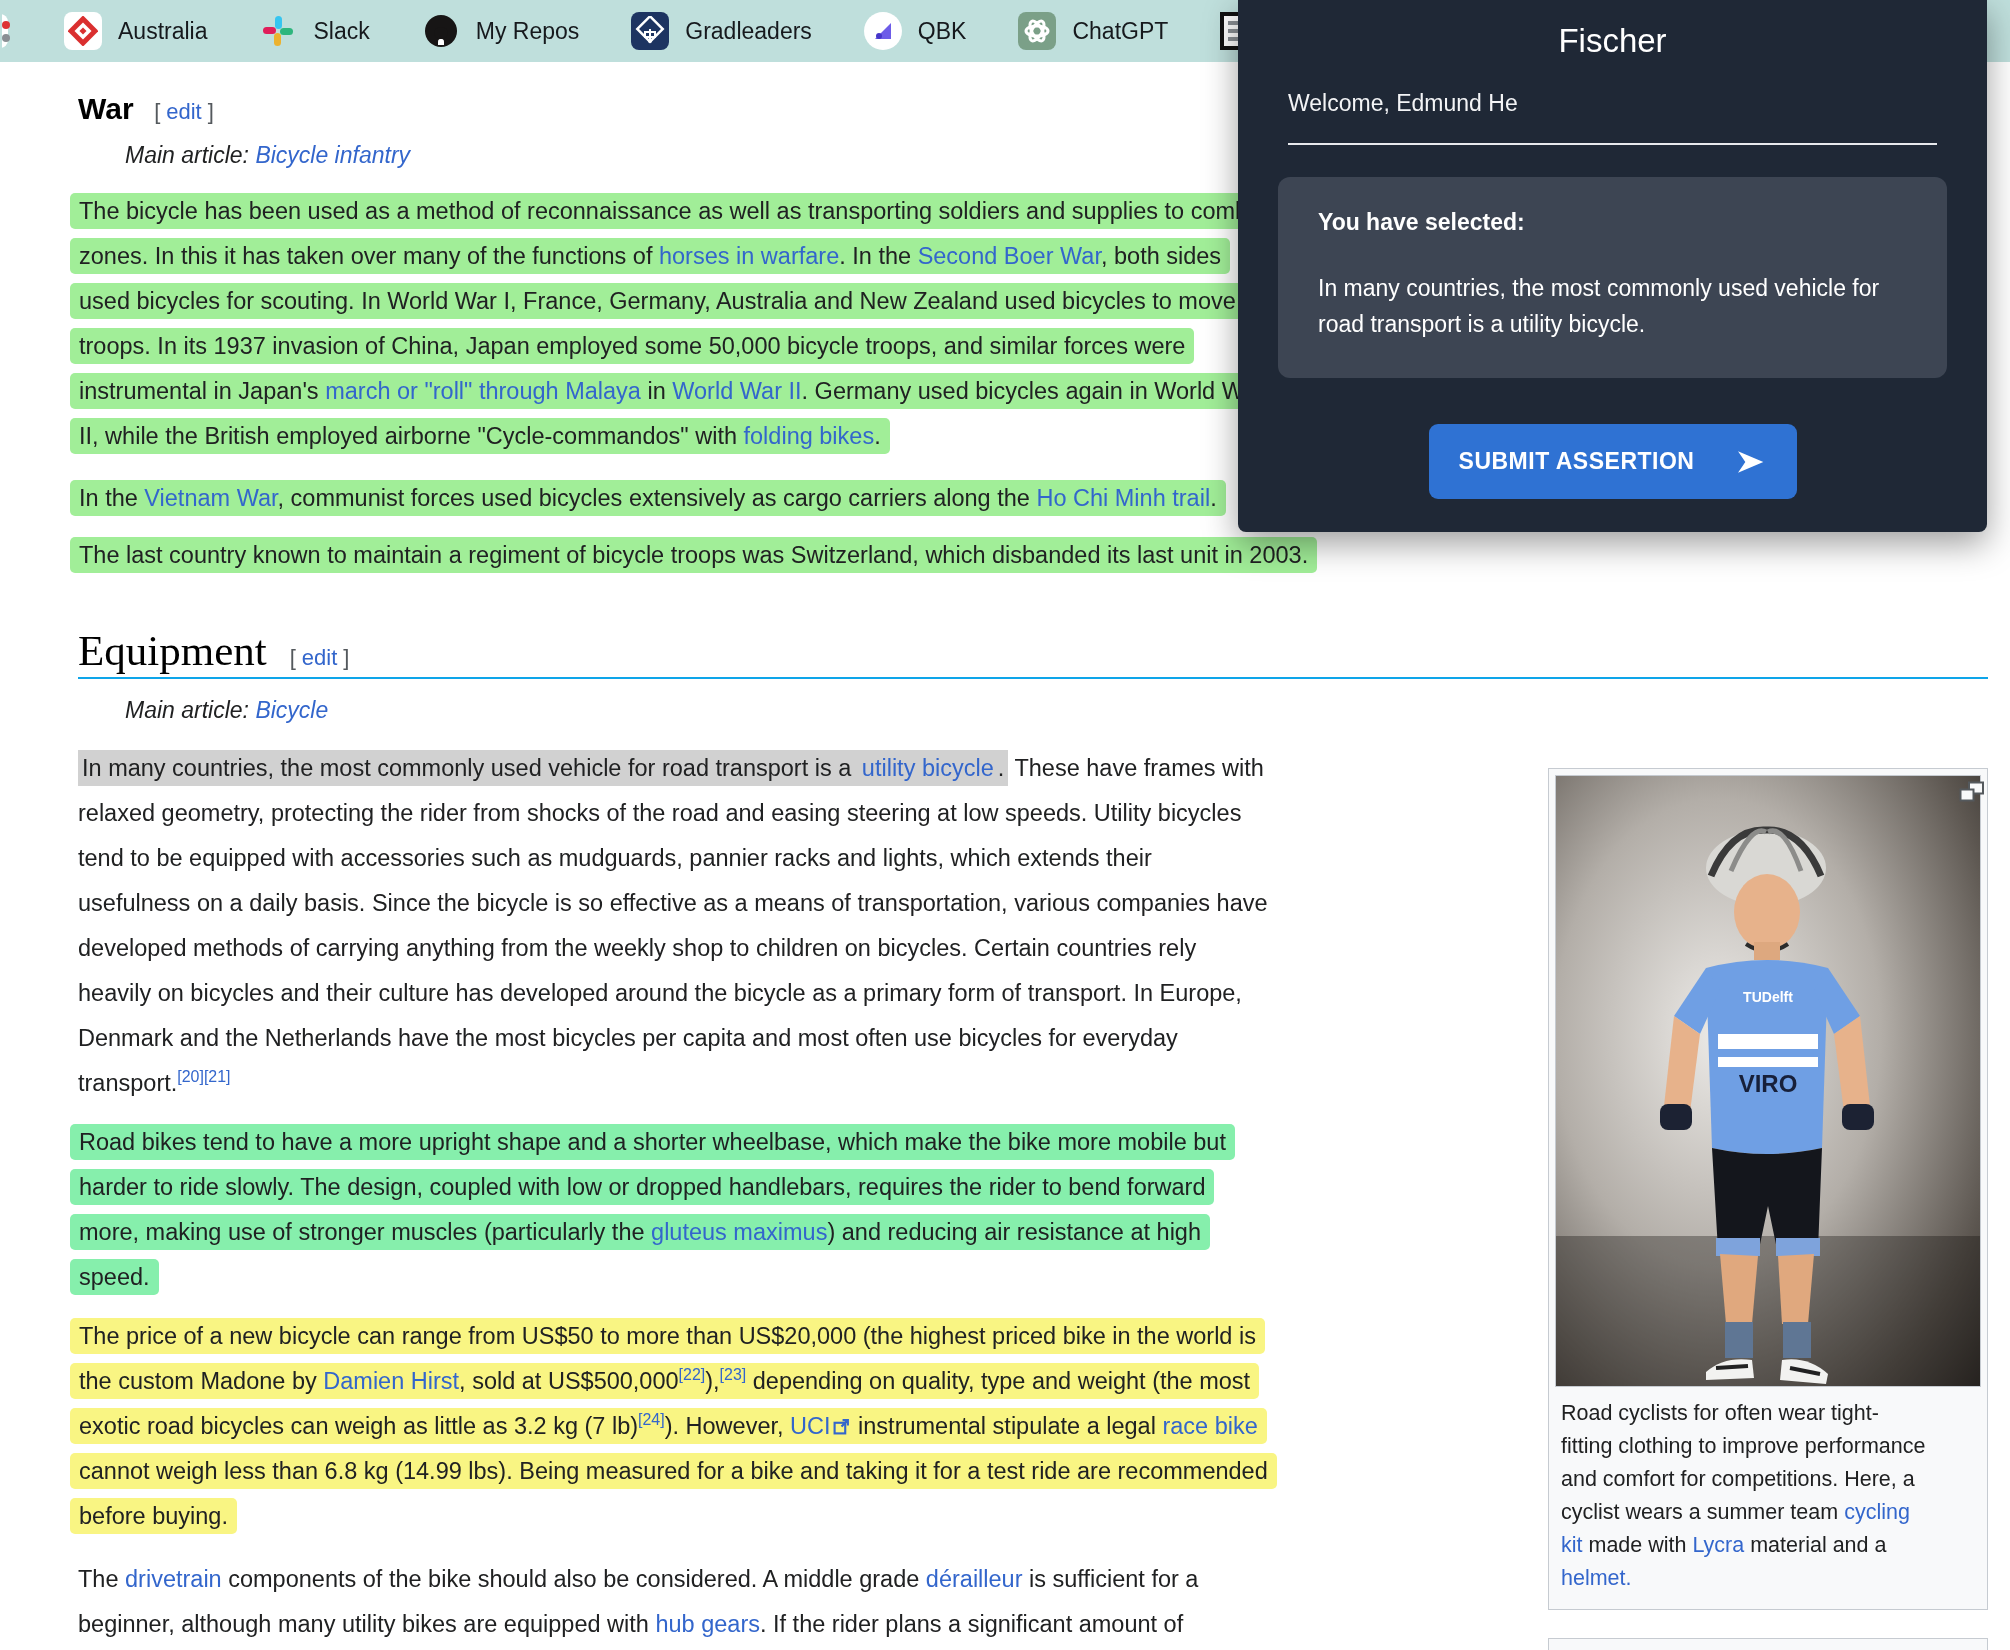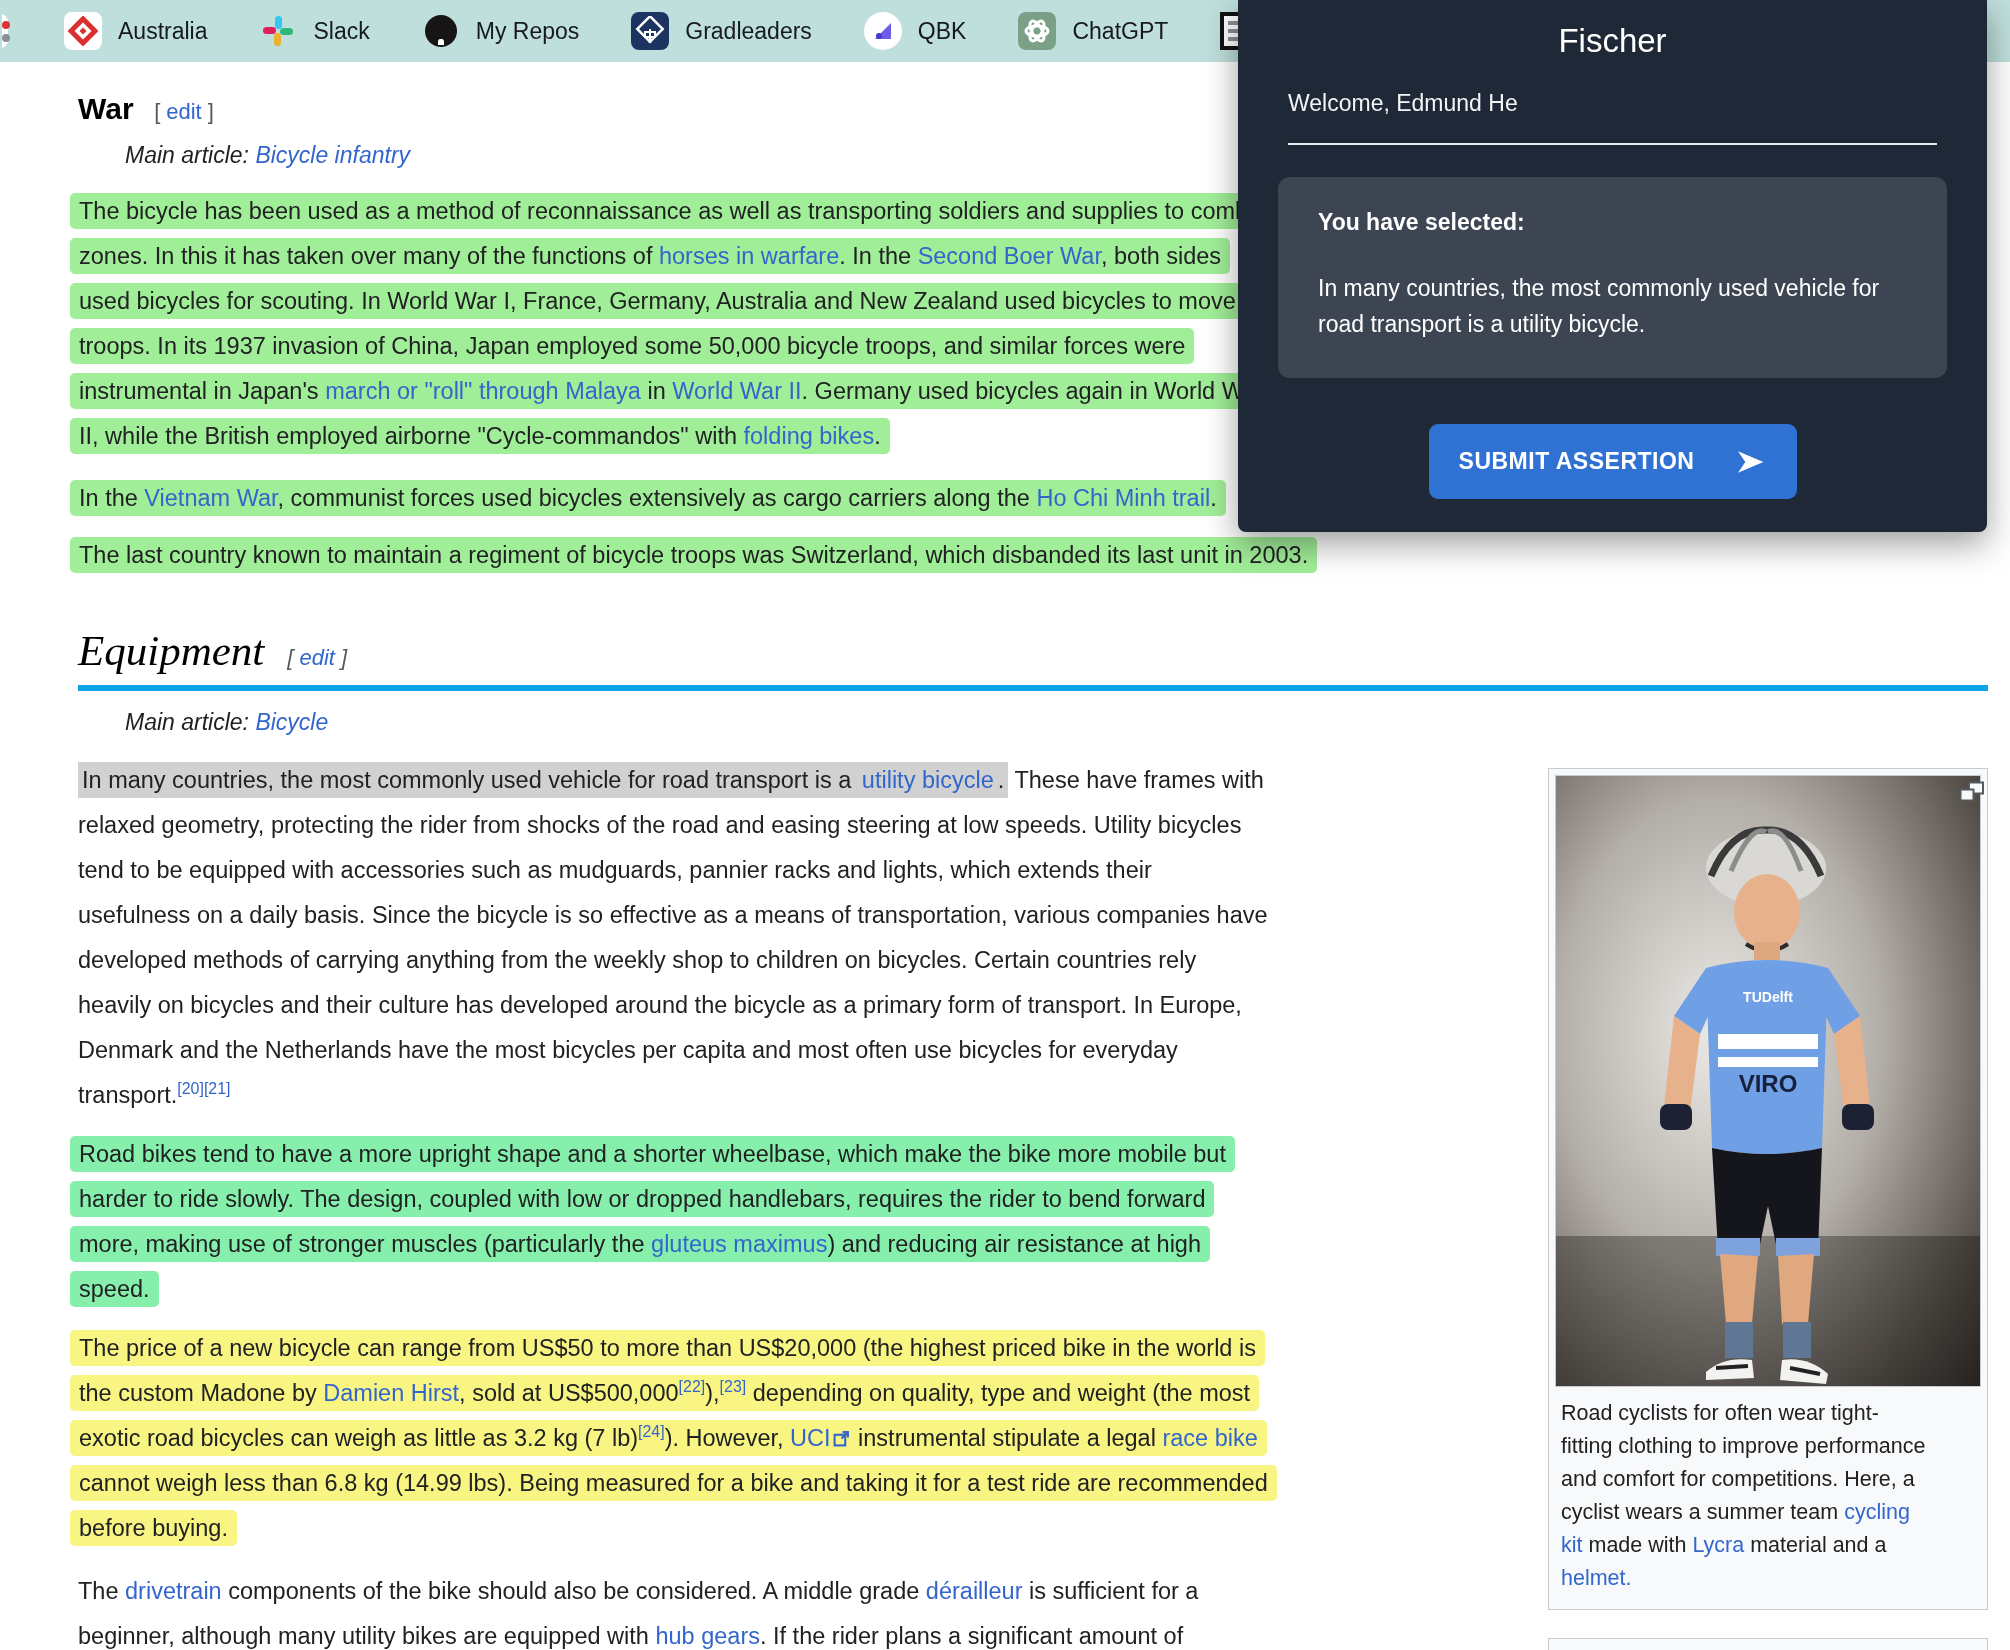--- a/index.html
+++ b/index.html
@@ -20,22 +20,22 @@
   .tile-circle { background:#fff; border-radius:50%; }
   .partial-icon { width:10px; height:38px; overflow:hidden; flex:0 0 auto; }
   .doc-icon { width:32px; height:38px; border:4px solid #111; background:#fff;
     display:flex; flex-direction:column; justify-content:center; gap:4px; padding:0 4px; }
   .doc-icon i { display:block; height:4px; background:#8a8f94; }
 
   
   .article { position:absolute; top:62px; left:0; width:2010px; z-index:1; }
   h3.sec { margin:30px 0 0 78px; font-size:30px; font-weight:700; color:#000; }
   h2.sec { margin:48px 78px 0 78px; font-family:"Liberation Serif","DejaVu Serif",serif;
-    font-weight:400; font-size:43px; color:#000; padding-bottom:10px;
-    border-bottom:6px solid #0ea5e9; width:1910px;font-style:italic; }
+    font-weight:400; font-size:43px; color:#000; padding-bottom:2px;
+    border-bottom:2px solid #0ea5e9; width:1910px; }
   .editlink { font-family:"Liberation Sans",sans-serif; font-size:22px; font-weight:400; }
   .editlink .bracket { color:#54595d; }
   .editlink a { color:#3366cc; text-decoration:none; margin:0 6px; }
   .mainarticle { margin:16px 0 0 125px; font-style:italic; font-size:23px; color:#202122; }
   .mainarticle a { color:#3366cc; text-decoration:none; }
   .para { font-size:23.5px; line-height:45px; color:#202122; width:1880px; margin-left:78px; }
   .para.hlwrap { margin-left:70px; }
   .hl { padding:5px 9px; border-radius:5px;
     -webkit-box-decoration-break:clone; box-decoration-break:clone; }
   .hl-green { background:#a1ee98; }

